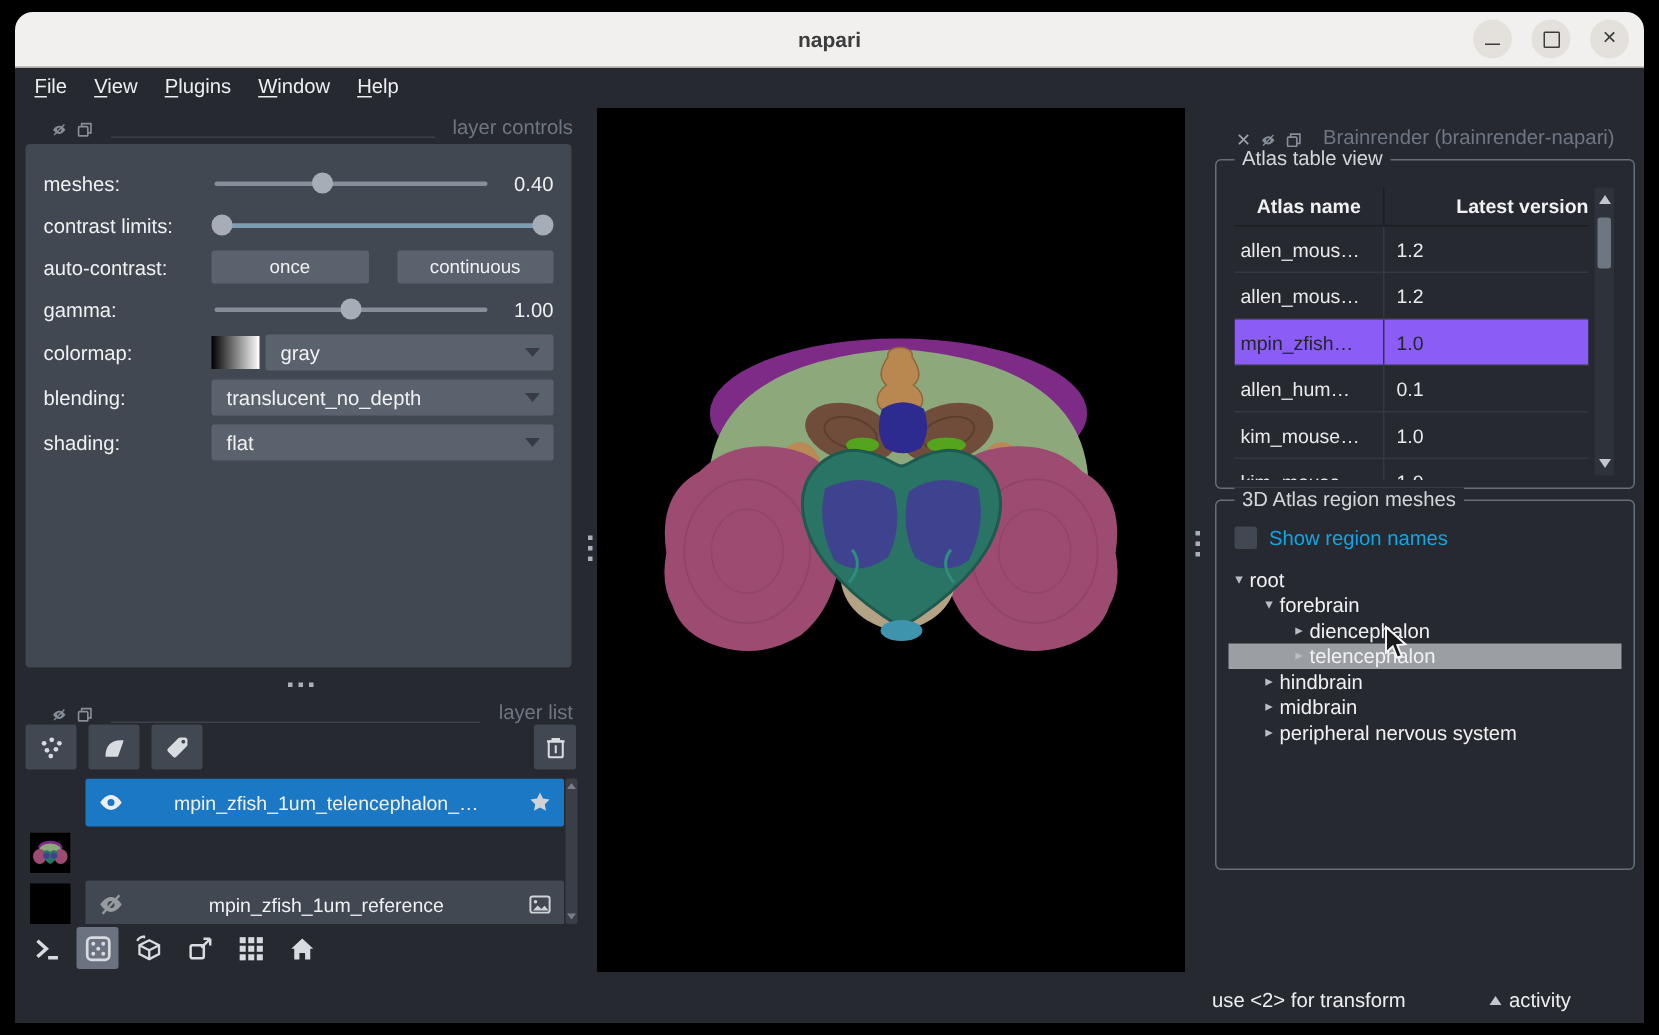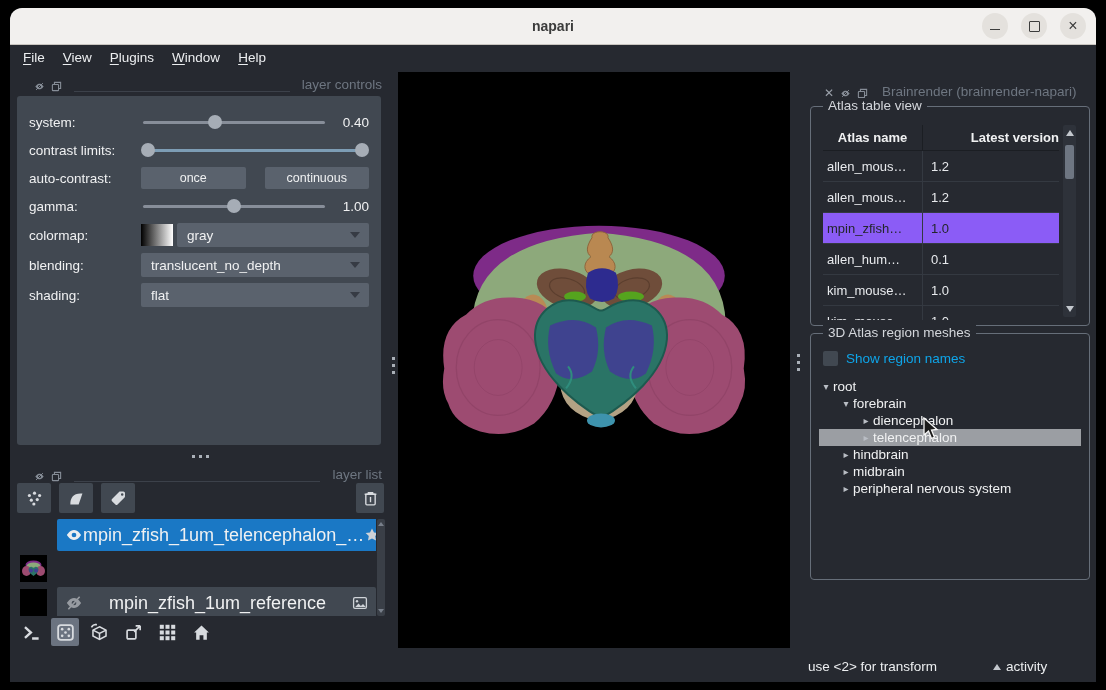--- a/index.html
+++ b/index.html
@@ -57,21 +57,21 @@
   .llt{position:absolute;left:7px;top:412px;right:6px;height:30px;display:flex;gap:8px;}
   .sqbtn{width:34px;height:30px;background:#414851;border-radius:2px;color:#d8dbdf;display:flex;
     align-items:center;justify-content:center;}
   .sqbtn svg{width:17px;height:17px;}
   .sqbtn.push-right{margin-left:auto;width:28px;}
   .layer-list{position:absolute;left:7px;top:448px;right:14px;height:97px;overflow:hidden;}
   .layer-entry{display:flex;height:32px;margin-bottom:2px;}
   .thumb{width:27px;height:27px;flex:none;margin:2px 10px 0 3px;}
   .thumb.black{background:#000;}
   .lrow{flex:1;background:#414851;border-radius:2px;display:flex;align-items:center;padding:0 8px;
-    color:#f0f1f2;font-size:18px;}
+    color:#f0f1f2;font-size:13px;}
   .lrow.sel{background:#1a78c5;}
   .lrow .lname{flex:1;text-align:center;white-space:nowrap;overflow:hidden;}
   .lrow .leye{width:18px;height:18px;color:#eceef0;flex:none;display:flex;}
   .lrow .leye svg{width:18px;height:18px;}
   .lrow .ltype{width:16px;height:16px;color:#cfd3d8;flex:none;display:flex;}
   .lrow .ltype svg{width:16px;height:16px;}
   .ll-scroll{position:absolute;right:-9px;top:448px;width:8px;height:97px;background:#3a3f47;border-radius:2px;}
   .ll-scroll .sa{position:absolute;left:1px;width:0;height:0;border-left:3px solid transparent;border-right:3px solid transparent;}
   .ll-scroll .up{top:3px;border-bottom:4px solid #787f8a;}
   .ll-scroll .dn{bottom:3px;border-top:4px solid #787f8a;}
@@ -161,21 +161,21 @@
             <rect x="2" y="5" width="9" height="9" rx="1"></rect>
             <path d="M5 5V2h9v9h-3"></path>
           </svg>
         </span>
       <span class="dock-line"></span>
       <span>layer controls</span>
     </div>
 
     <div class="controls-panel">
       <div class="crow">
-        <span class="clabel">system:</span>
+        <span class="clabel">meshes:</span>
         <div class="slider">
           <div class="track"></div>
             <div class="handle" style="left:calc(40% - 7px);"></div>
         </div>
         <span class="cvalue">0.40</span>
       </div>
       <div class="crow">
         <span class="clabel">contrast limits:</span>
         <div class="slider">
           <div class="track"></div>

